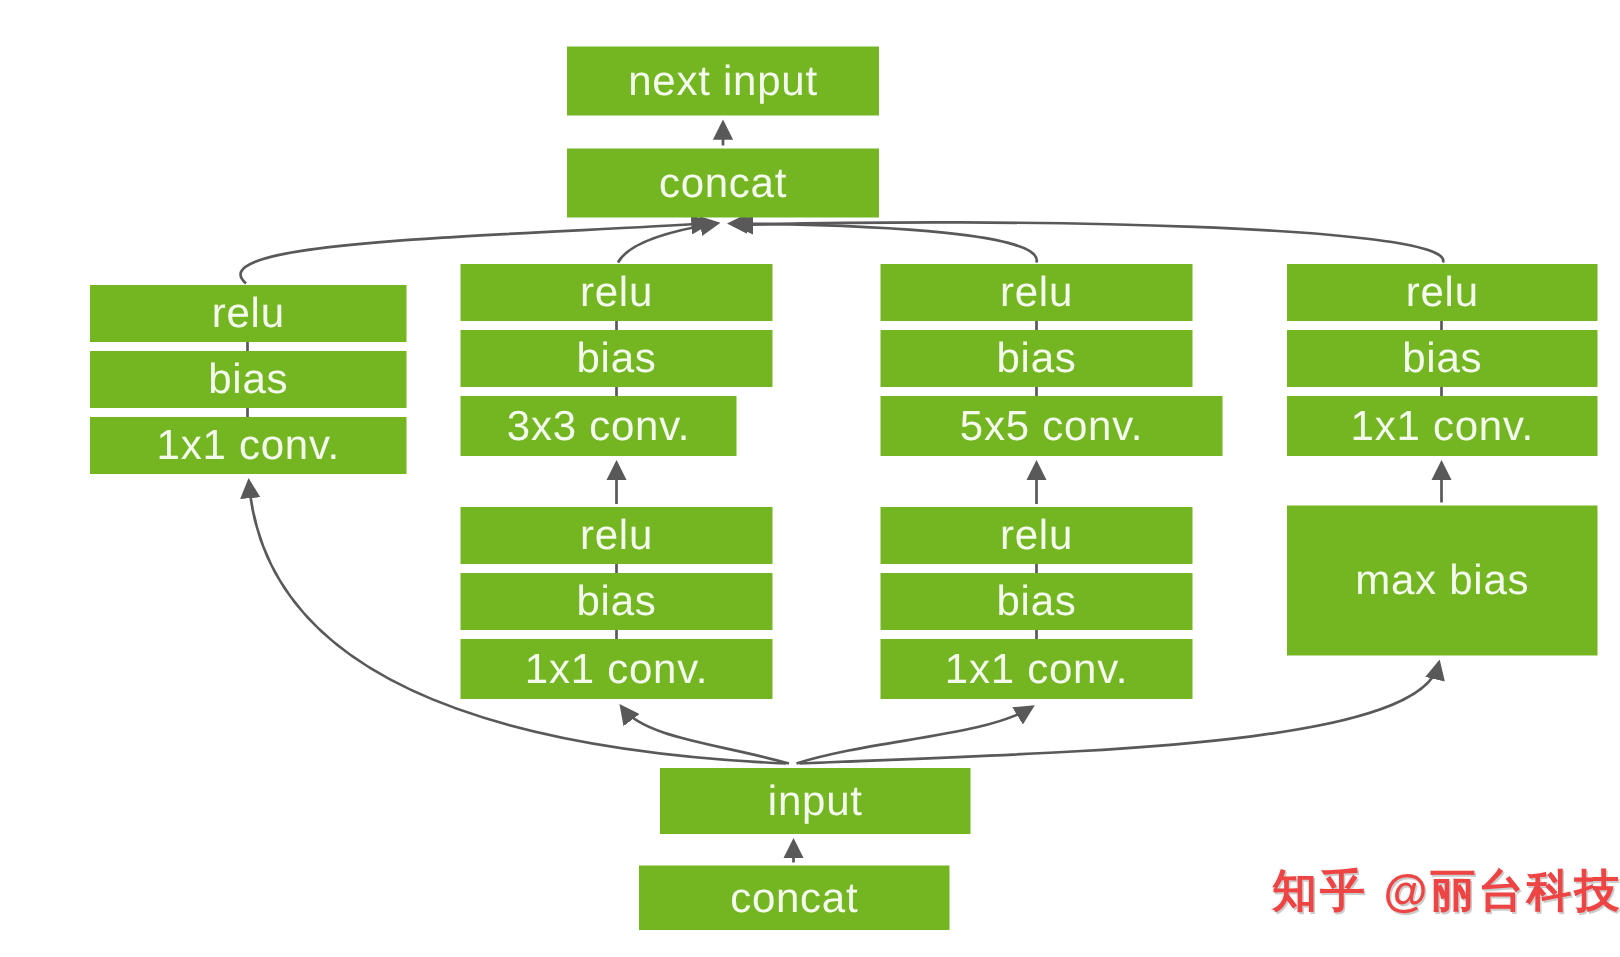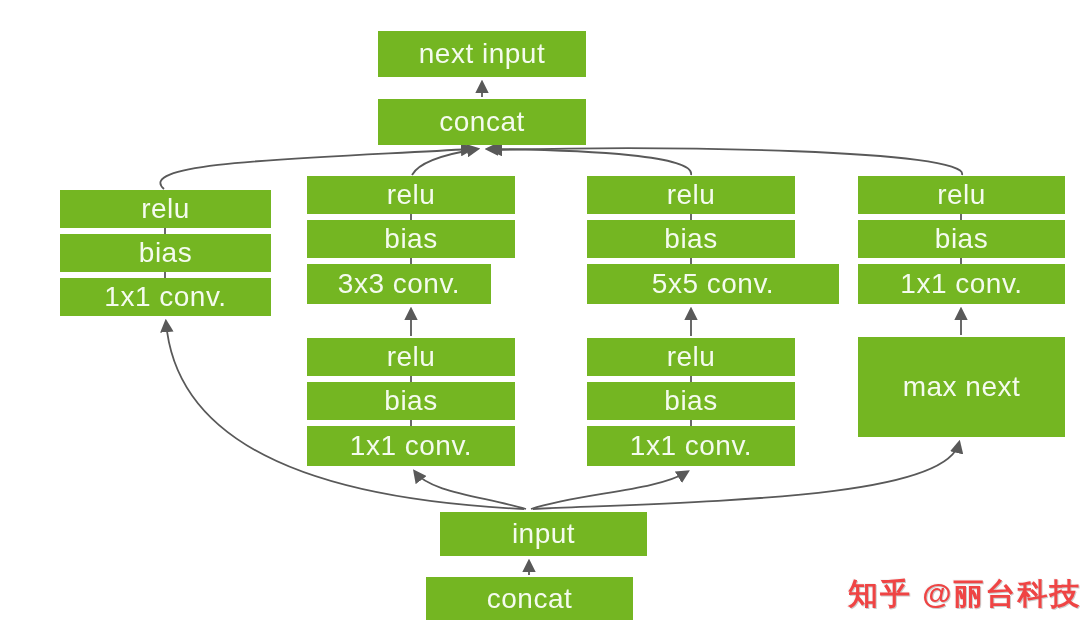--- a/index.html
+++ b/index.html
@@ -77,28 +77,28 @@
   <div class="box" style="left:279px;top:176px;width:208px;height:38px">relu</div>
   <div class="box" style="left:279px;top:220px;width:208px;height:38px">bias</div>
   <div class="box" style="left:279px;top:264px;width:184px;height:40px">3x3 conv.</div>
 
   <div class="box" style="left:279px;top:338px;width:208px;height:38px">relu</div>
   <div class="box" style="left:279px;top:382px;width:208px;height:38px">bias</div>
   <div class="box" style="left:279px;top:426px;width:208px;height:40px">1x1 conv.</div>
 
   <div class="box" style="left:559px;top:176px;width:208px;height:38px">relu</div>
   <div class="box" style="left:559px;top:220px;width:208px;height:38px">bias</div>
-  <div class="box" style="left:559px;top:264px;width:252px;height:40px">5x5 conv.</div>
+  <div class="box" style="left:559px;top:264px;width:228px;height:40px">5x5 conv.</div>
 
   <div class="box" style="left:559px;top:338px;width:208px;height:38px">relu</div>
   <div class="box" style="left:559px;top:382px;width:208px;height:38px">bias</div>
   <div class="box" style="left:559px;top:426px;width:208px;height:40px">1x1 conv.</div>
 
   <div class="box" style="left:830px;top:176px;width:207px;height:38px">relu</div>
   <div class="box" style="left:830px;top:220px;width:207px;height:38px">bias</div>
   <div class="box" style="left:830px;top:264px;width:207px;height:40px">1x1 conv.</div>
-  <div class="box" style="left:830px;top:337px;width:207px;height:100px">max next</div>
+  <div class="box" style="left:830px;top:337px;width:207px;height:100px">max bias</div>
 
   <div class="box" style="left:412px;top:512px;width:207px;height:44px">input</div>
   <div class="box" style="left:398px;top:577px;width:207px;height:43px">concat</div>
 
   <div class="watermark">知乎 @丽台科技</div>
 </div>
 
 </body></html>

